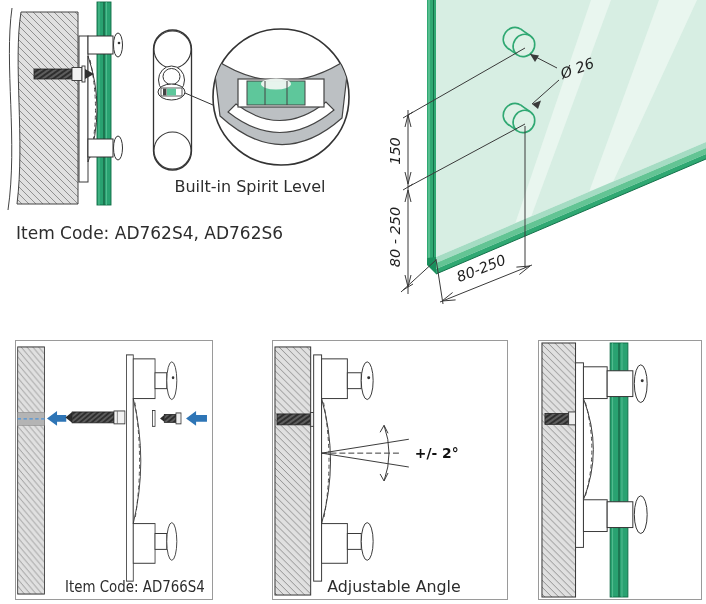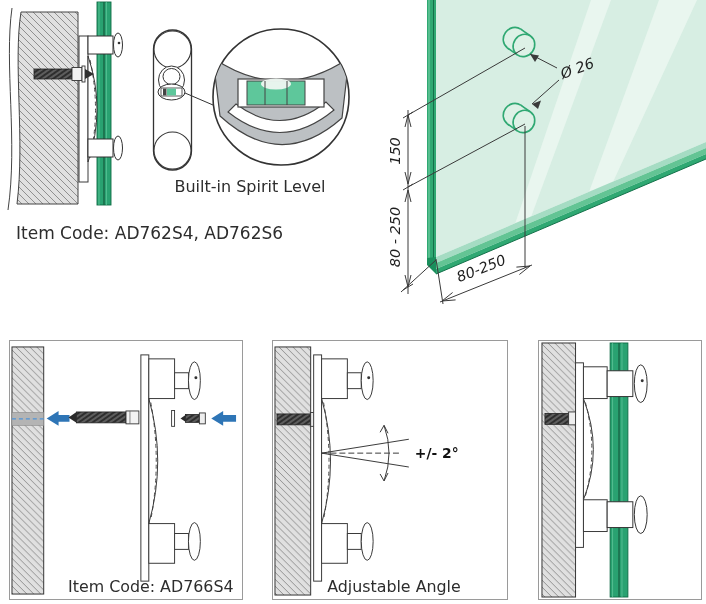--- a/index.html
+++ b/index.html
@@ -163,21 +163,21 @@
     </g>
     <polygon points="177,54 186,55.5 182,62" fill="#3a3a3a"></polygon>
     <polygon points="179,104 188,100.5 185,109" fill="#3a3a3a"></polygon>
 
     <text class="dim-text" text-anchor="middle" transform="translate(47,151) rotate(-90)">150</text>
     <text class="dim-text" text-anchor="middle" transform="translate(47,237) rotate(-90)">80 - 250</text>
     <text class="dim-text" text-anchor="middle" transform="translate(130,273) rotate(-21)">80-250</text>
     <text class="dim-text" text-anchor="middle" transform="translate(226,73) rotate(-20)">Ø 26</text>
   </svg>
 
-  <div class="panel" style="left:9px;width:234px">
+  <div class="panel" style="left:15px;width:198px">
     <svg viewBox="0 0 234 260" preserveAspectRatio="none">
       <defs>
         <pattern id="hatchP1" width="7" height="7" patternUnits="userSpaceOnUse">
           <rect width="7" height="7" fill="#e0e0e0"></rect>
           <path d="M-1,-1 L8,8" stroke="#8f8f8f" stroke-width="1"></path>
         </pattern>
         <pattern id="thrP1" width="4" height="12" patternUnits="userSpaceOnUse" patternTransform="rotate(55)">
           <rect width="4" height="12" fill="#2e2e2e"></rect>
           <line x1="1" y1="0" x2="1" y2="12" stroke="#8d8d8d" stroke-width="1"></line>
         </pattern>

